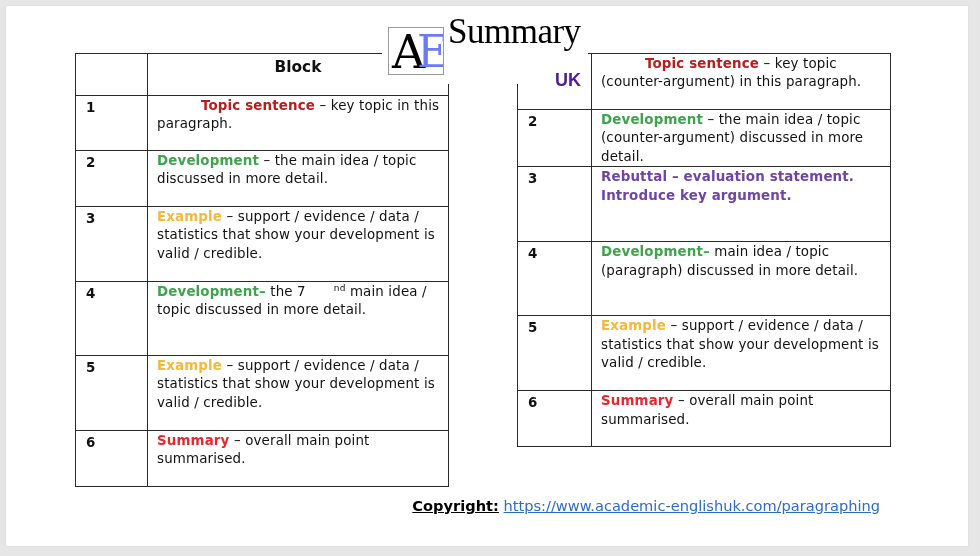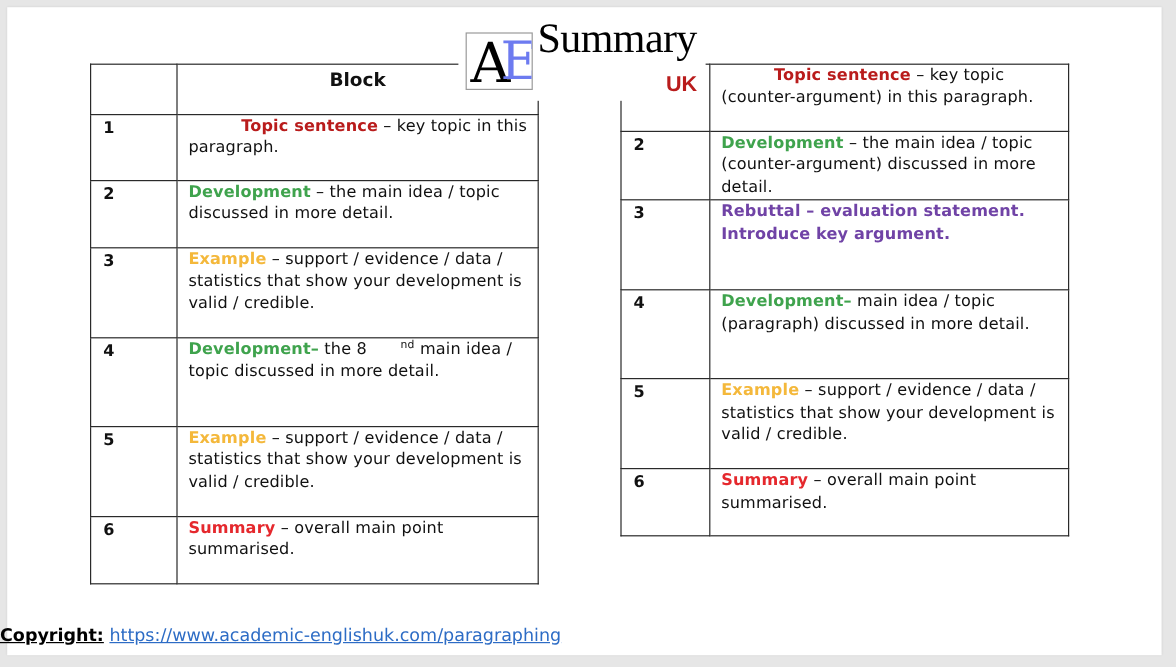--- a/index.html
+++ b/index.html
@@ -116,34 +116,34 @@
       top: 40px;
       font-family: "Liberation Serif", serif;
       font-size: 35px;
       line-height: 36px;
       color: #7b85ee;
       letter-spacing: -0.5px;
     }
     .logo-uk {
       position: absolute;
       left: 173px;
-      top: 52px;
+      top: 62px;
       font-family: "Liberation Sans", sans-serif;
       font-weight: bold;
       font-size: 18px;
       line-height: 20px;
-      color: #b91c1c;
+      color: #4c1d95;
     }
 
     .footer {
       position: absolute;
       left: 0;
       width: 880px;
-      top: 520px;
-      text-align: left;
+      top: 496px;
+      text-align: right;
       font-family: "DejaVu Sans", sans-serif;
       font-size: 14.6px;
       line-height: 20px;
     }
     .footer .label {
       font-weight: bold;
       color: #000;
       text-decoration: underline;
     }
     .footer a {
@@ -173,21 +173,21 @@
   <tr style="height:56px">
     <td class="num">2</td>
     <td class="desc"><span class="kw kw-green">Development</span><span> – the main idea / topic discussed in more detail.</span></td>
   </tr>
   <tr style="height:75px">
     <td class="num">3</td>
     <td class="desc"><span class="kw kw-yellow">Example</span><span> – support / evidence / data / statistics that show your development is valid / credible.</span></td>
   </tr>
   <tr style="height:74px">
     <td class="num">4</td>
-    <td class="desc"><span class="kw kw-green">Development–</span><span> the 8</span><sup>nd</sup><span> main idea / topic discussed in more detail.</span></td>
+    <td class="desc"><span class="kw kw-green">Development–</span><span> the 7</span><sup>nd</sup><span> main idea / topic discussed in more detail.</span></td>
   </tr>
   <tr style="height:75px">
     <td class="num">5</td>
     <td class="desc"><span class="kw kw-yellow">Example</span><span> – support / evidence / data / statistics that show your development is valid / credible.</span></td>
   </tr>
   <tr style="height:56px">
     <td class="num">6</td>
     <td class="desc"><span class="kw kw-red">Summary</span><span> – overall main point summarised.</span></td>
   </tr>
 </tbody>

